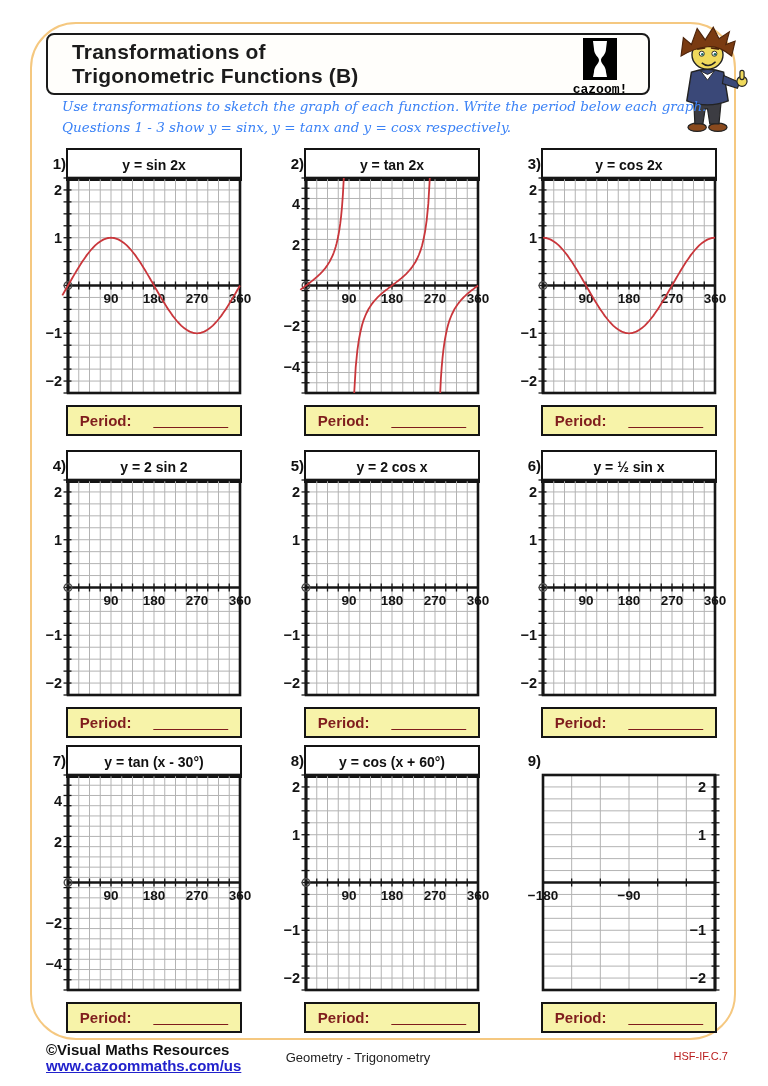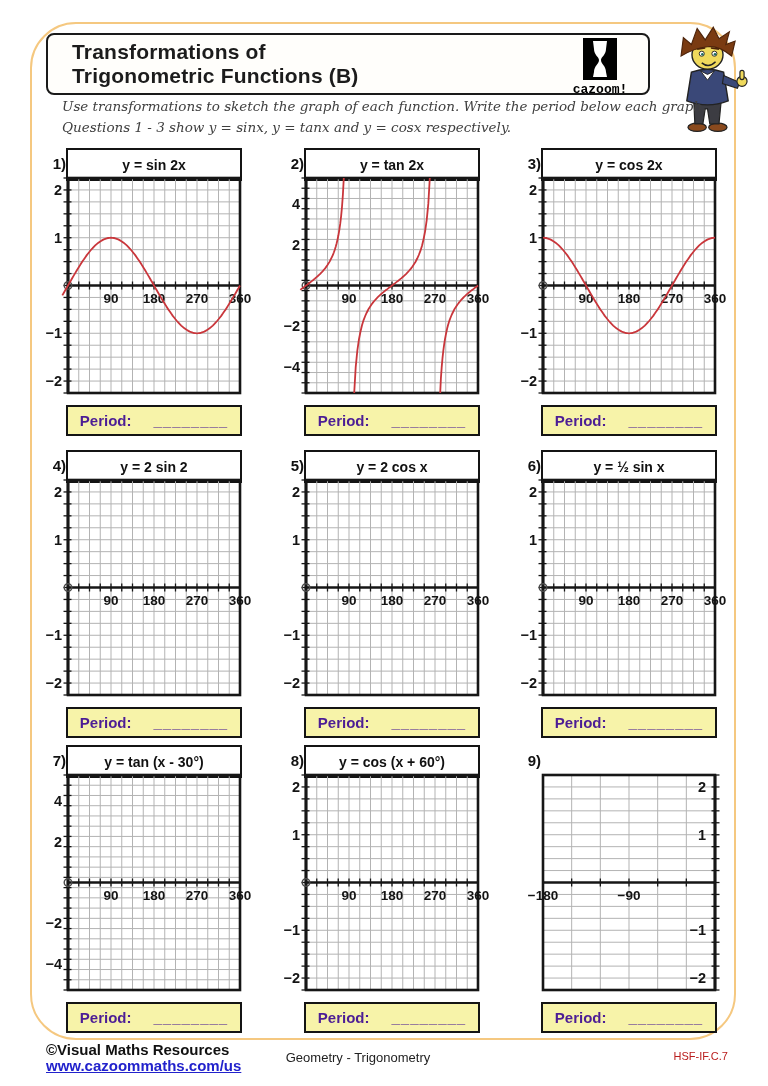--- a/index.html
+++ b/index.html
@@ -4,32 +4,32 @@
 <style>
   html,body{margin:0;padding:0;}
   body{width:768px;height:1086px;background:#ffffff;font-family:"Liberation Sans",sans-serif;position:relative;}
   .page{position:relative;width:768px;height:1086px;overflow:hidden;background:#fff;}
   .page-border{position:absolute;left:30px;top:22px;width:702px;height:1014px;border:2.5px solid #F5C880;border-radius:46px;}
   
   .title-box{position:absolute;left:46px;top:33px;width:600px;height:58px;border:2.5px solid #1a1a1a;border-radius:8px;background:#fffefb;}
   .title-text{position:absolute;left:24px;top:5px;font-weight:bold;font-size:21px;line-height:24px;color:#1c1c1c;letter-spacing:0.2px;}
   .logo{position:absolute;right:12px;top:3px;width:72px;text-align:center;}
   .logo-text{font-family:Liberation Mono, monospace;font-weight:bold;font-size:13px;color:#000;margin-top:-2px;}
-  .instructions{position:absolute;left:62px;top:96px;font-family:"DejaVu Serif",serif;font-style:italic;font-size:13.5px;line-height:21px;color:#404040;}
+  .instructions{position:absolute;left:62px;top:96px;font-family:"DejaVu Serif",serif;font-style:italic;font-size:13.5px;line-height:21px;color:#3b82f6;}
   .mascot{position:absolute;left:650px;top:20px;}
   
   .panel{position:absolute;width:218px;height:292px;}
   .q-num{position:absolute;left:0;top:7px;width:28px;text-align:right;font-weight:bold;font-size:15px;color:#111;}
   .panel-title{position:absolute;left:28px;top:0;width:176px;height:33px;border:2px solid #141414;background:#fff;box-sizing:border-box;display:flex;align-items:center;justify-content:center;font-weight:bold;font-size:14px;color:#111;}
   .graph{position:absolute;left:0;top:28px;overflow:visible;}
   .graph text{font-family:"Liberation Sans",sans-serif;font-weight:bold;fill:#141414;}
   .graph .xlab{font-size:13.5px;}
   .graph .ylab{font-size:14.5px;}
-  .period-box{position:absolute;left:28px;top:257px;width:176px;height:31px;box-sizing:border-box;border:2px solid #141414;background:#F7F3A9;display:flex;align-items:center;justify-content:center;font-weight:bold;font-size:15px;color:#4c1d95;}
-  .period-blank{margin-left:22px;letter-spacing:1px;}
+  .period-box{position:absolute;left:28px;top:257px;width:176px;height:31px;box-sizing:border-box;border:2px solid #141414;background:#F7F3A9;display:flex;align-items:center;justify-content:center;font-weight:bold;font-size:15px;color:#7f1d1d;}
+  .period-blank{margin-left:22px;letter-spacing:1px;text-decoration:underline;}
   
   .footer-left{position:absolute;left:46px;top:1042px;font-size:15px;color:#111;line-height:16px;font-weight:bold;}
   .footer-left a{color:#2222CC;text-decoration:underline;}
   .footer-center{position:absolute;left:0;width:716px;top:1050px;text-align:center;font-size:13px;color:#222;}
   .footer-right{position:absolute;right:40px;top:1050px;font-size:11px;color:#b91c1c;}
 </style>
 </head>
 <body>
 
 <div class="page">

